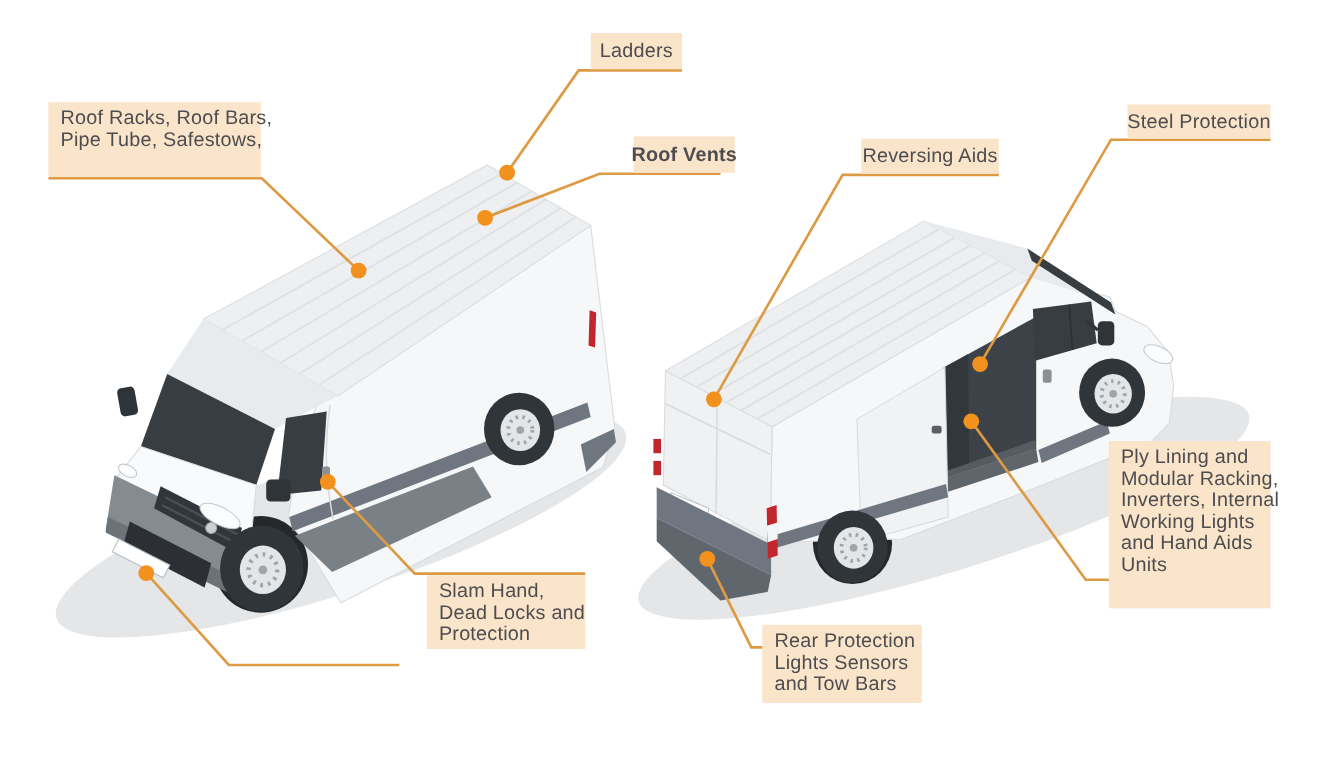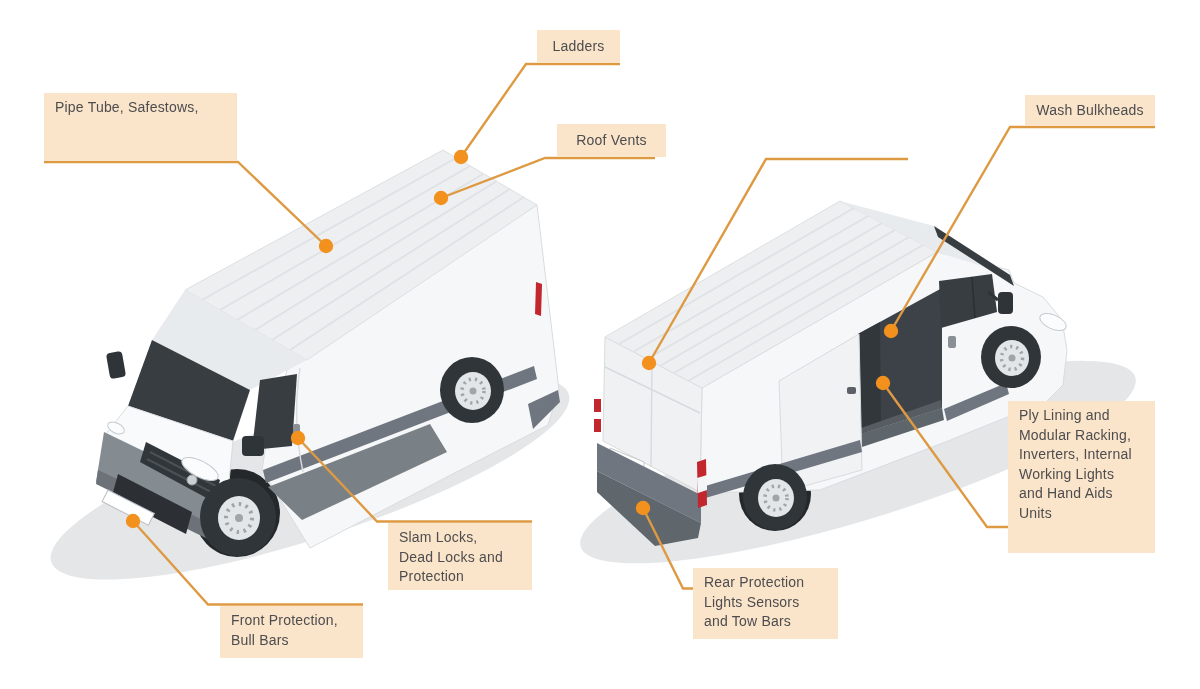--- a/index.html
+++ b/index.html
@@ -15,21 +15,21 @@
     --red:#C1272D;
     --shadow:#E4E6E8;
   }
   html,body{margin:0;padding:0;background:var(--bg);}
   #canvas{position:relative;width:1200px;height:689px;background:var(--bg);overflow:hidden;
           font-family:"Liberation Sans", sans-serif;}
   #scene{position:absolute;left:0;top:0;width:1200px;height:689px;}
   .callout{
     position:absolute;box-sizing:border-box;
     background:var(--label-bg);color:var(--label-text);
-    font-size:14px;line-height:19.5px;letter-spacing:.2px;
+    font-size:18px;line-height:19.5px;letter-spacing:.2px;
     padding:5px 11px;white-space:nowrap;
   }
   .callout.single{display:flex;align-items:center;justify-content:center;text-align:center;}
   .callout span{display:block;}
   .c-line{fill:none;stroke:var(--line);stroke-width:2.4;stroke-linejoin:miter;stroke-linecap:butt;}
   .c-dot{fill:var(--dot);}
   .van-body{fill:var(--van-body);stroke:#D9DCDF;stroke-width:1;}
   .van-roof{fill:var(--van-roof);stroke:#DCDFE2;stroke-width:1;}
   .cab-roof{fill:#E8EBEE;}
   .glass{fill:var(--glass);}
@@ -212,42 +212,42 @@
       <polyline class="c-line" points="1153,527 987,527 883,383"></polyline>
       <circle class="c-dot" cx="883" cy="383" r="7.2"></circle>
     </g>
   </svg>
 
   <div class="callout single" style="left:537px;top:30px;width:83px;height:33px;">
     <span>Ladders</span>
   </div>
 
   <div class="callout" style="left:44px;top:93px;width:193px;height:68px;">
+    <span>Roof Racks, Roof Bars,</span>
     <span>Pipe Tube, Safestows,</span>
   </div>
 
-  <div class="callout single" style="left:557px;top:124px;width:109px;height:33px;">
+  <div class="callout single" style="left:576px;top:124px;width:92px;height:33px;font-weight:bold;">
     <span>Roof Vents</span>
   </div>
 
+  <div class="callout single" style="left:783px;top:126px;width:125px;height:32px;">
+    <span>Reversing Aids</span>
+  </div>
 
   <div class="callout single" style="left:1025px;top:95px;width:130px;height:31px;">
-    <span>Wash Bulkheads</span>
+    <span>Steel Protection</span>
   </div>
 
   <div class="callout" style="left:388px;top:523px;width:144px;height:67px;">
-    <span>Slam Locks,</span>
+    <span>Slam Hand,</span>
     <span>Dead Locks and</span>
     <span>Protection</span>
   </div>
 
-  <div class="callout" style="left:220px;top:606px;width:143px;height:52px;">
-    <span>Front Protection,</span>
-    <span>Bull Bars</span>
-  </div>
 
   <div class="callout" style="left:693px;top:568px;width:145px;height:71px;">
     <span>Rear Protection</span>
     <span>Lights Sensors</span>
     <span>and Tow Bars</span>
   </div>
 
   <div class="callout" style="left:1008px;top:401px;width:147px;height:152px;">
     <span>Ply Lining and</span>
     <span>Modular Racking,</span>

